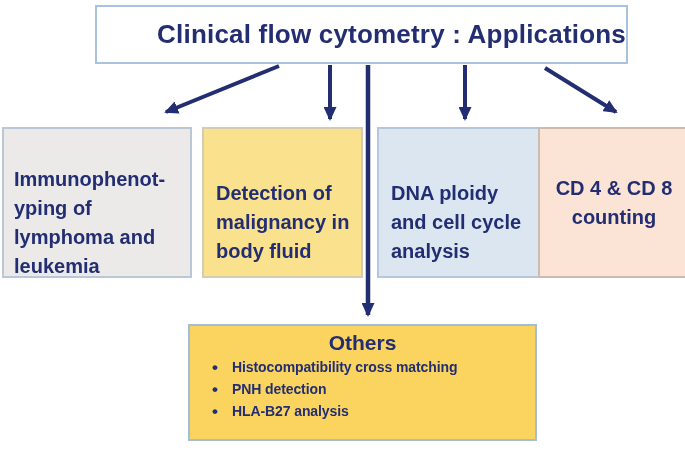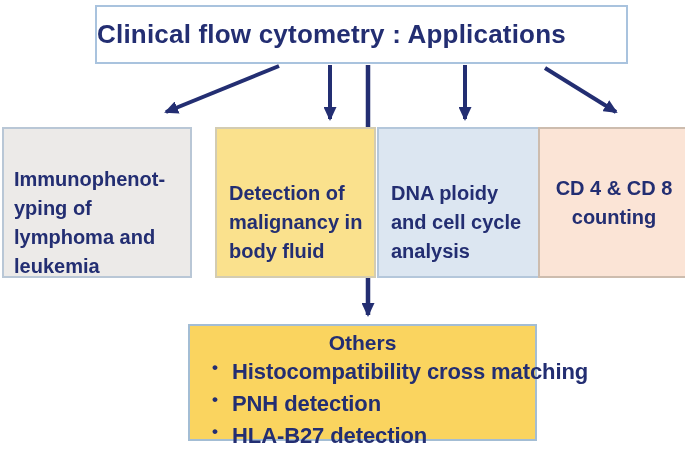--- a/index.html
+++ b/index.html
@@ -23,21 +23,21 @@
   }
   .title-box {
     position: absolute;
     left: 95px; top: 5px;
     width: 533px; height: 59px;
     background: #ffffff;
     border: 2px solid #a9c3de;
     box-sizing: border-box;
     display: flex;
     align-items: center;
-    justify-content: flex-start;
+    justify-content: flex-end;
     font-size: 26px;
     font-weight: bold;
     color: #232e72;
     letter-spacing: 0.2px;
     white-space: nowrap;
   }
   .app-box {
     position: absolute;
     top: 127px;
     height: 151px;
@@ -48,21 +48,21 @@
     line-height: 1.45;
     white-space: pre-line;
   }
   .box-1 {
     left: 2px; width: 190px;
     background: #eceae8;
     border: 2px solid #b9c7d6;
     padding: 7px 8px 0 10px;
   }
   .box-2 {
-    left: 215px; width: 161px;
+    left: 202px; width: 161px;
     background: #fae18d;
     border: 2px solid #d3ccb2;
     padding: 21px 6px 0 12px;
   }
   .box-3 {
     left: 377px; width: 184px;
     background: #dce6f1;
     border: 2px solid #b4c7db;
     padding: 21px 6px 0 12px;
   }
@@ -93,21 +93,21 @@
     margin: 0 0 4px 0;
   }
   .others-list {
     list-style: none;
     margin: 0;
     padding: 0 8px 0 22px;
   }
   .others-list li {
     position: relative;
     padding-left: 20px;
-    font-size: 22px;
+    font-size: 14px;
     font-weight: bold;
     margin-bottom: 6px;
     letter-spacing: -0.1px;
     white-space: nowrap;
   }
   .others-list li::before {
     content: "\2022";
     position: absolute;
     left: 0;
     top: -1px;
@@ -158,17 +158,17 @@
   <div class="app-box box-4">
     <span>CD 4 &amp; CD 8
 counting</span>
   </div>
 
   <div class="others-box">
     <div class="others-title">Others</div>
     <ul class="others-list">
       <li>Histocompatibility cross matching</li>
       <li>PNH detection</li>
-      <li>HLA-B27 detection</li>
+      <li>HLA-B27 analysis</li>
     </ul>
   </div>
 
 </div>
 
 </body></html>

